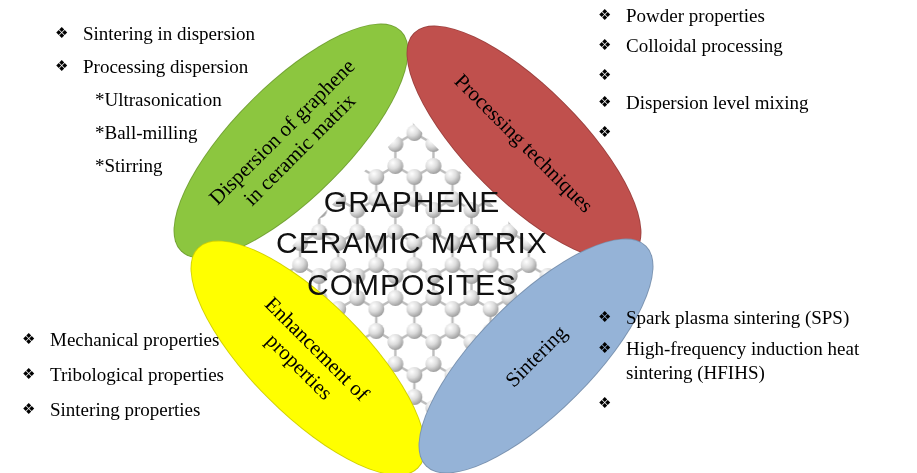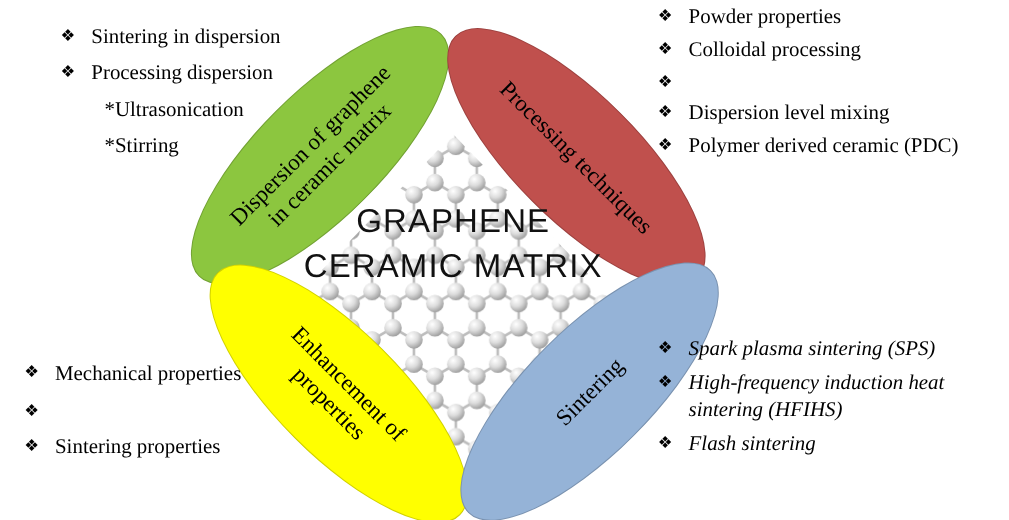--- a/index.html
+++ b/index.html
@@ -35,21 +35,21 @@
   .li { display:flex; align-items:flex-start; margin-bottom:9px; line-height:1.26; }
   .bullet { flex:0 0 28px; font-size:15px; padding-top:2px; }
   .sub { margin-left:40px; }
   .list-dispersion  { left:55px;  top:22px; }
   .list-processing  { left:598px; top:4px; }
   .list-processing .li { margin-bottom:6px; }
   .list-enhancement { left:22px;  top:328px; }
   .list-enhancement .li { margin-bottom:11px; }
   .list-sintering   { left:598px; top:306px; }
   .list-sintering .li { margin-bottom:7px; }
-  .list-sintering .txt { max-width:245px;font-style:italic; }
+  .list-sintering .txt { max-width:245px; }
 </style>
 </head>
 <body>
 
 <div class="figure">
 
   <div class="lattice-wrap">
     <svg width="300" height="310" viewBox="0 0 300 310">
       <defs>
         <radialGradient id="sphereGrad" cx="35%" cy="30%" r="75%">
@@ -101,33 +101,37 @@
     </div>
   </div>
 
   <div class="ellipse ellipse-sintering" style="background-color: rgb(149, 179, 215);">
     <div class="elabel">Sintering</div>
   </div>
 
   <div class="center-title">
     <div>GRAPHENE</div>
     <div>CERAMIC MATRIX</div>
+    <div>COMPOSITES</div>
   </div>
 
   <div class="list list-dispersion">
     <div class="li">
       <span class="bullet">❖</span>
       <span class="txt">Sintering in dispersion</span>
     </div>
     <div class="li">
       <span class="bullet">❖</span>
       <span class="txt">Processing dispersion</span>
     </div>
     <div class="li sub">
       <span class="txt">*Ultrasonication</span>
+    </div>
+    <div class="li sub">
+      <span class="txt">*Ball-milling</span>
     </div>
     <div class="li sub">
       <span class="txt">*Stirring</span>
     </div>
   </div>
 
   <div class="list list-processing">
     <div class="li">
       <span class="bullet">❖</span>
       <span class="txt">Powder properties</span>
@@ -138,46 +142,45 @@
     </div>
     <div class="li">
       <span class="bullet">❖</span>
     </div>
     <div class="li">
       <span class="bullet">❖</span>
       <span class="txt">Dispersion level mixing</span>
     </div>
     <div class="li">
       <span class="bullet">❖</span>
-      <span class="txt">Polymer derived ceramic (PDC)</span>
     </div>
   </div>
 
   <div class="list list-enhancement">
     <div class="li">
       <span class="bullet">❖</span>
       <span class="txt">Mechanical properties</span>
     </div>
     <div class="li">
       <span class="bullet">❖</span>
+      <span class="txt">Tribological properties</span>
     </div>
     <div class="li">
       <span class="bullet">❖</span>
       <span class="txt">Sintering properties</span>
     </div>
   </div>
 
   <div class="list list-sintering">
     <div class="li">
       <span class="bullet">❖</span>
       <span class="txt">Spark plasma sintering (SPS)</span>
     </div>
     <div class="li">
       <span class="bullet">❖</span>
       <span class="txt">High-frequency induction heat sintering (HFIHS)</span>
     </div>
     <div class="li">
       <span class="bullet">❖</span>
-      <span class="txt">Flash sintering</span>
     </div>
   </div>
 
 </div>
 
 </body></html>

